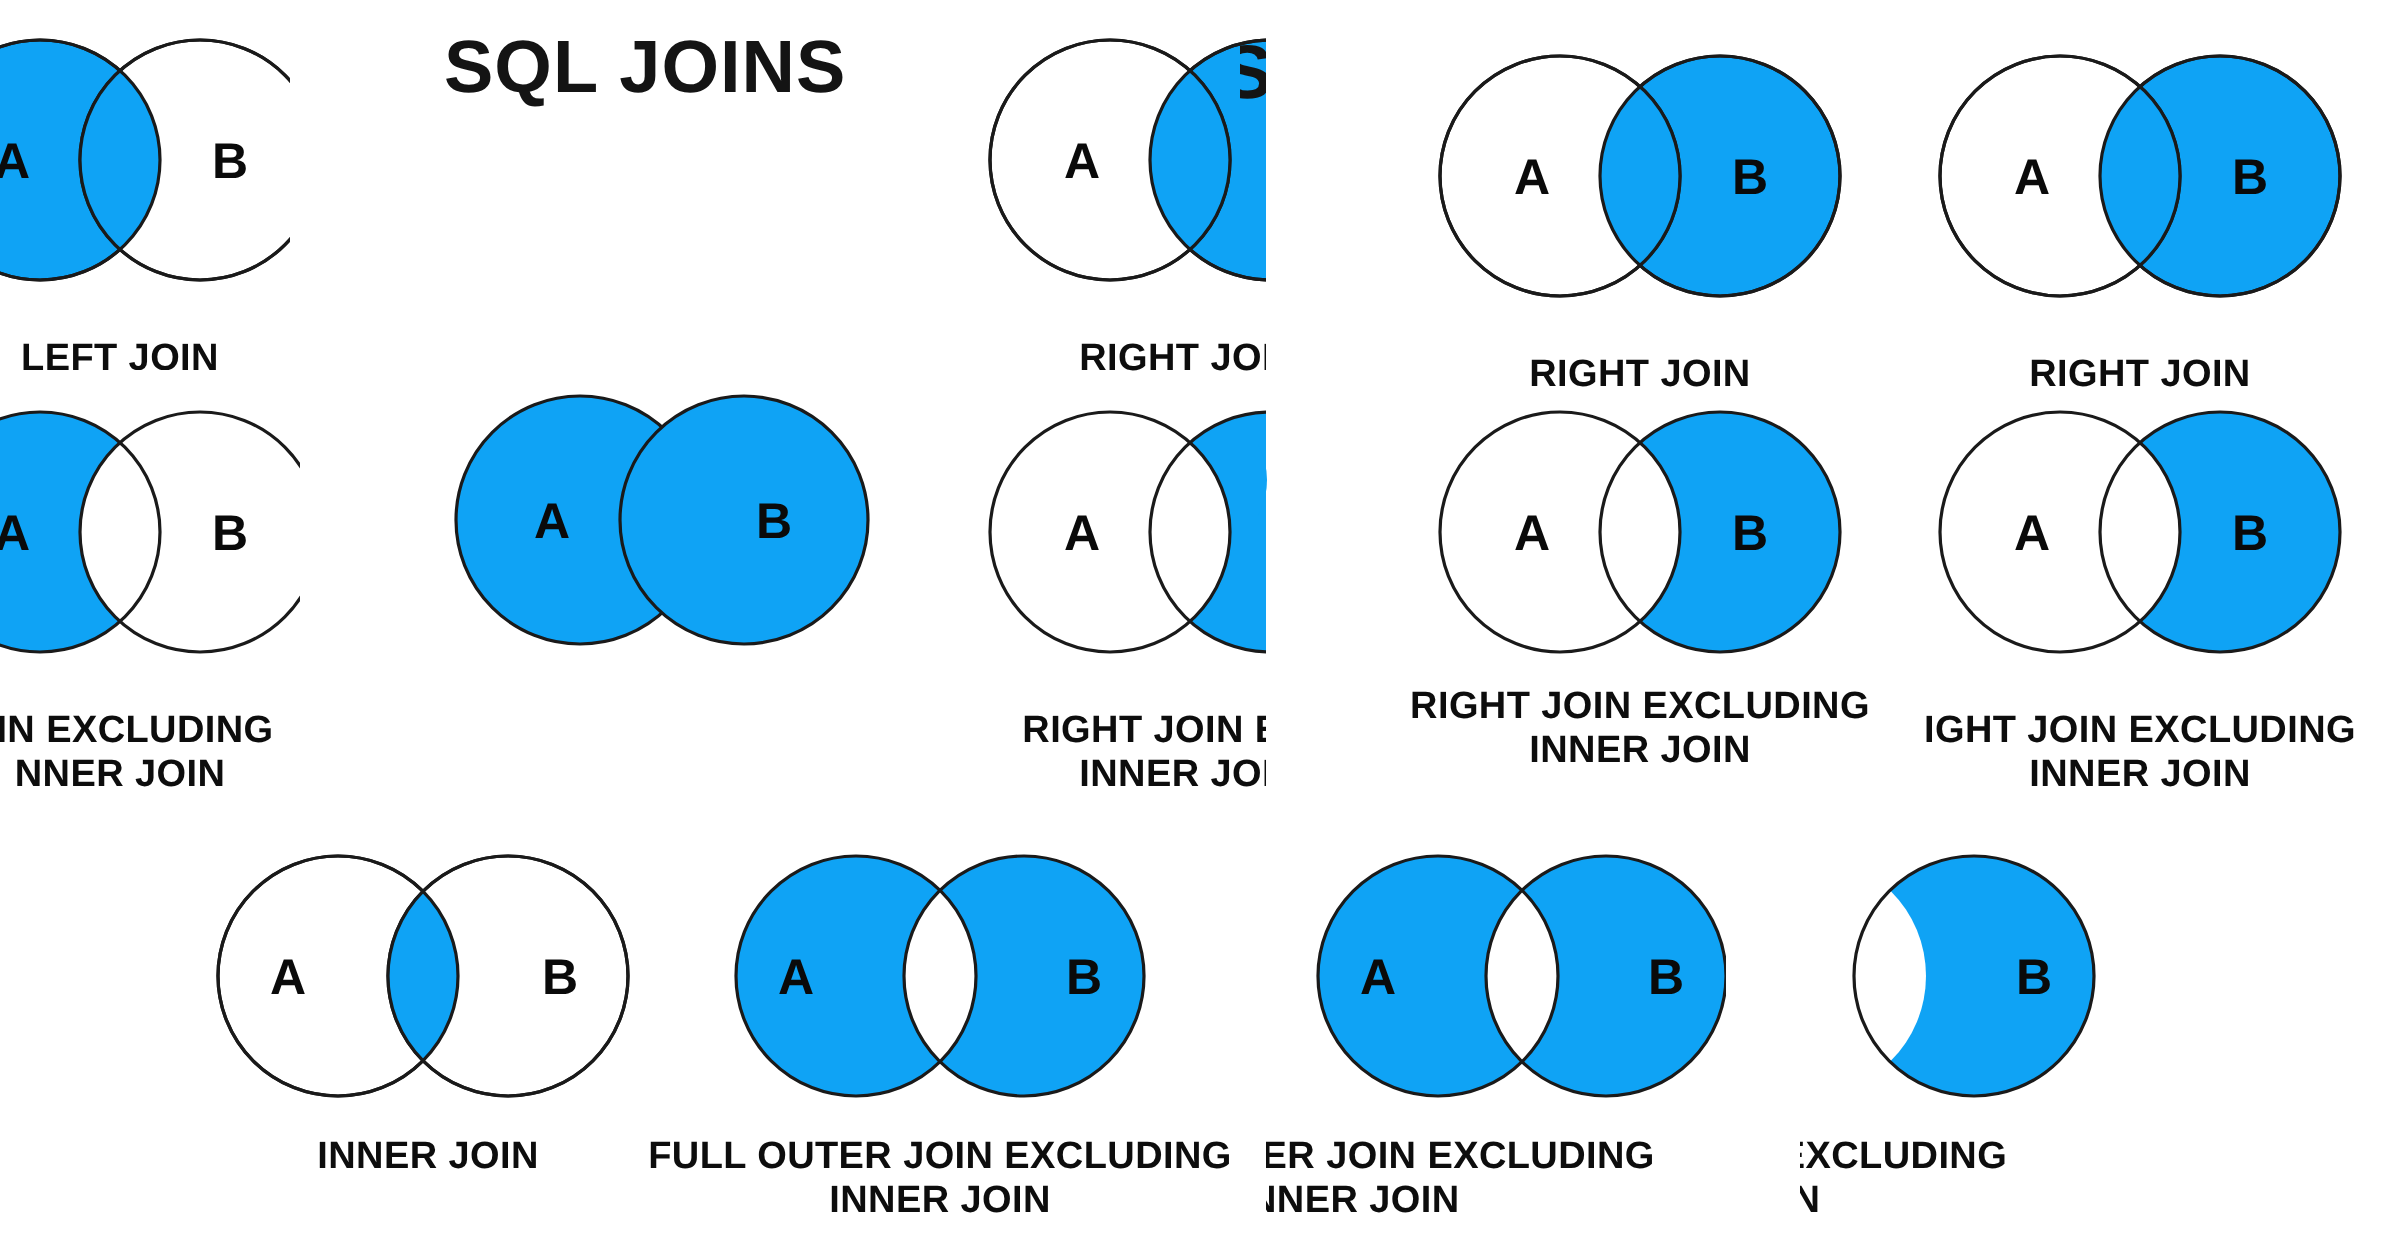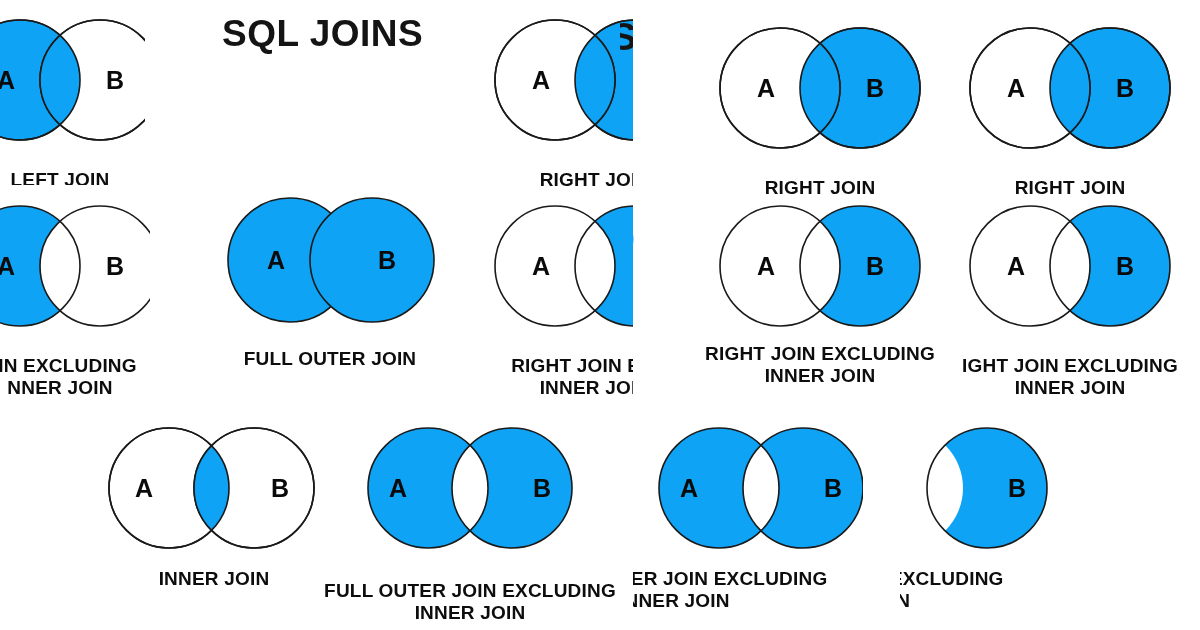--- a/index.html
+++ b/index.html
@@ -156,21 +156,20 @@
     </div>
   </div>
 
   <div class="card" style="left:180px;top:188px;">
     <svg class="venn" width="300" height="150" viewBox="0 0 300 150">
       <circle cx="110" cy="72" r="62" fill="#0fa3f5" stroke="#1a1a1a" stroke-width="1.6"></circle>
       <circle cx="192" cy="72" r="62" fill="#0fa3f5" stroke="#1a1a1a" stroke-width="1.6"></circle>
       <text class="vlabel" x="96" y="81" text-anchor="middle">A</text>
       <text class="vlabel" x="207" y="81" text-anchor="middle">B</text>
     </svg>
-    <div class="caption" style="margin-top:10px;">FULL OUTER JOIN</div>
   </div>
 
   <div class="tile" style="left:470px;top:196px;width:163px;height:205px;">
     <div class="tile-inner" style="left:-25px;top:0px;">
       <svg class="venn" width="300" height="145" viewBox="0 0 300 145">
         <defs>
           <mask id="mkB6">
             <rect x="0" y="0" width="300" height="145" fill="#000"></rect>
             <circle cx="190" cy="70" r="60" fill="#fff"></circle>
             <circle cx="110" cy="70" r="60" fill="#000"></circle>
@@ -277,21 +276,21 @@
       </defs>
       <circle cx="108" cy="68" r="60" fill="#ffffff"></circle>
       <circle cx="192" cy="68" r="60" fill="#ffffff"></circle>
       <rect x="0" y="0" width="300" height="140" fill="#0fa3f5" mask="url(#mkF10b)"></rect>
       <rect x="0" y="0" width="300" height="140" fill="#0fa3f5" mask="url(#mkF10c)"></rect>
       <circle cx="108" cy="68" r="60" fill="none" stroke="#1a1a1a" stroke-width="1.6"></circle>
       <circle cx="192" cy="68" r="60" fill="none" stroke="#1a1a1a" stroke-width="1.6"></circle>
       <text class="vlabel" x="78" y="77" text-anchor="middle">A</text>
       <text class="vlabel" x="222" y="77" text-anchor="middle">B</text>
     </svg>
-    <div class="caption" style="margin-top:20px;">FULL OUTER JOIN EXCLUDING
+    <div class="caption" style="margin-top:8px;">FULL OUTER JOIN EXCLUDING
 INNER JOIN</div>
   </div>
 
   <div class="tile" style="left:633px;top:420px;width:230px;height:200px;">
     <div class="tile-inner" style="left:-22px;top:0px;">
       <svg class="venn" width="300" height="140" viewBox="0 0 300 140">
         <defs>
           <mask id="mkG11b">
             <rect x="0" y="0" width="300" height="140" fill="#000"></rect>
             <circle cx="108" cy="68" r="60" fill="#fff"></circle>

